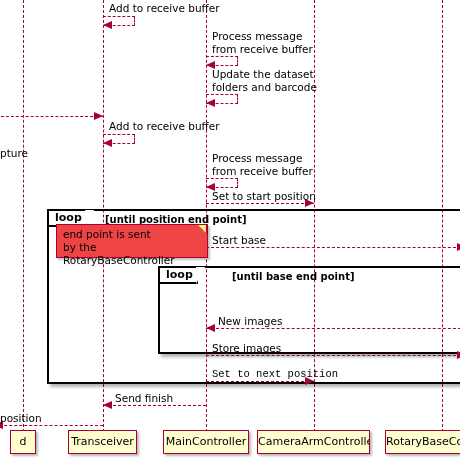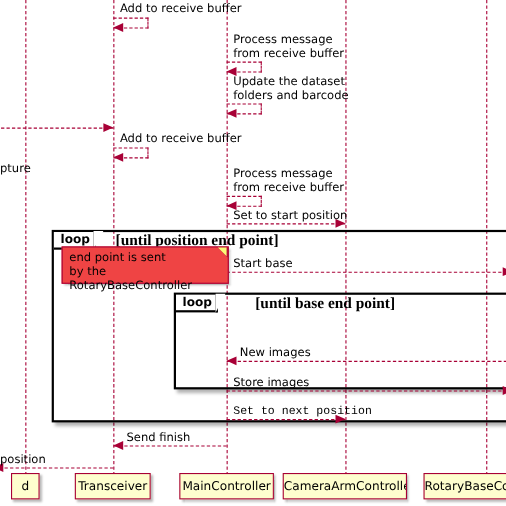--- a/index.html
+++ b/index.html
@@ -101,26 +101,25 @@
   .frag-tab::after{
     content:"";
     position:absolute;
     right:-9px;top:-1px;
     width:0;height:0;
     border-top:17px solid #FFFFFF;
     border-right:9px solid transparent;
   }
   .frag-guard{
     position:absolute;
-    font-size:14px;
+    font-size:10px;
     font-weight:bold;
     color:#000;
     white-space:nowrap;
     line-height:12px;
-    font-family:Liberation Serif, serif;
   }
 
   
   .note{
     position:absolute;
     background:#ef4444;
     border:1.2px solid #A80036;
     box-sizing:border-box;
     font-size:10.5px;
     line-height:13px;

